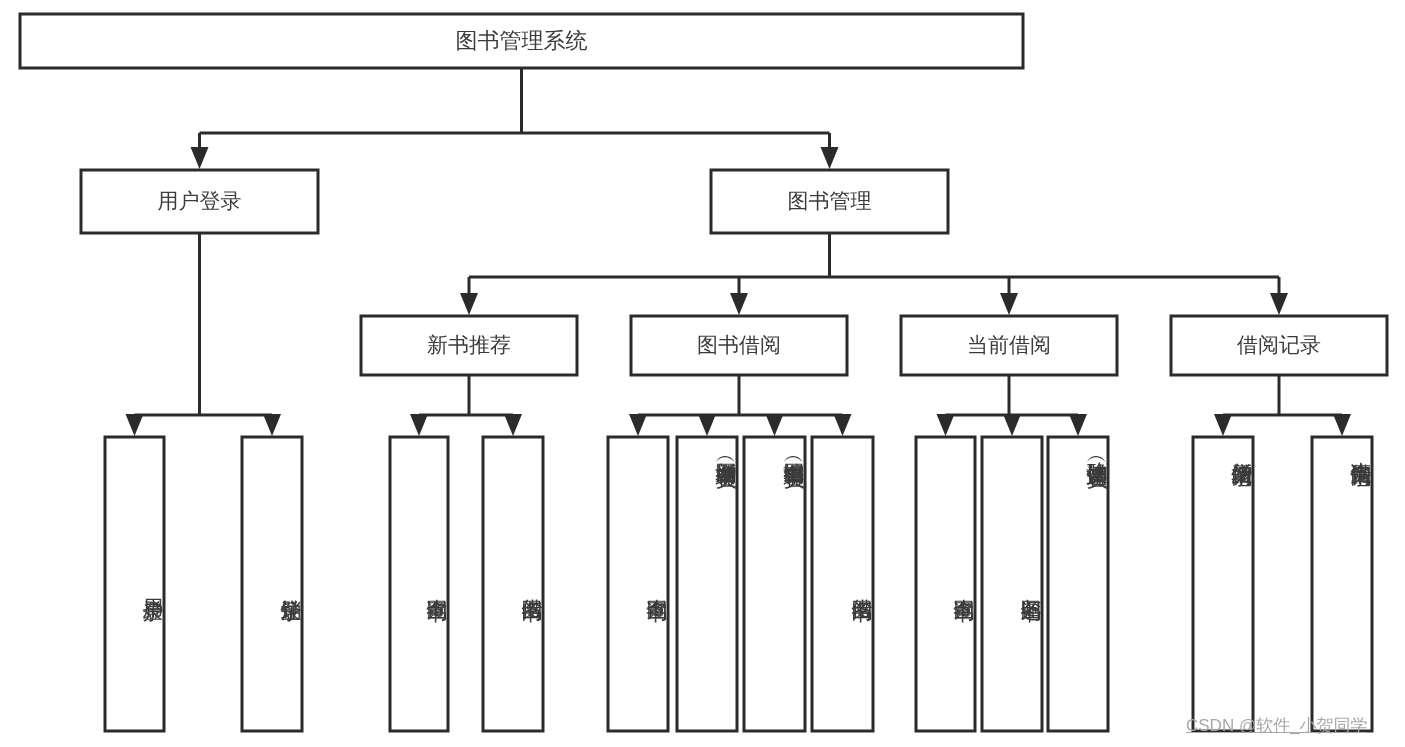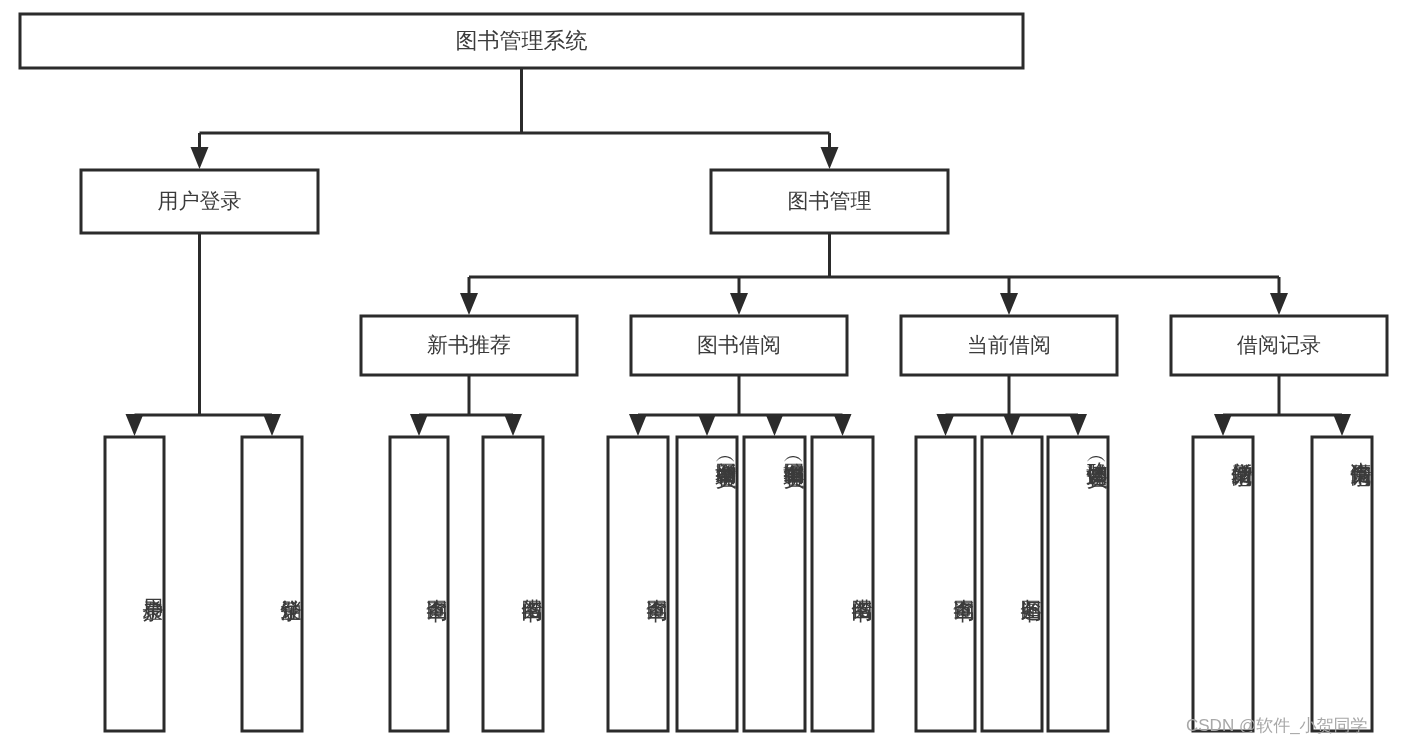--- a/index.html
+++ b/index.html
@@ -34,20 +34,21 @@
     white-space:nowrap;
     pointer-events:none;
   }
   .watermark{
     position:absolute;
     left:1186px;top:714px;
     font-family:"Liberation Sans","DejaVu Sans",sans-serif;
     font-size:17px;
     color:#a8a8a8;
     white-space:nowrap;
+    text-decoration:underline;
   }
 </style>
 </head>
 <body>
 
 <div id="diagram-root">
 
   <svg id="flow" viewBox="0 0 1405 747">
     <defs>
       <marker id="arrow" viewBox="0 0 12 12" refX="6" refY="10.5" markerWidth="12" markerHeight="12" orient="auto-start-reverse">

